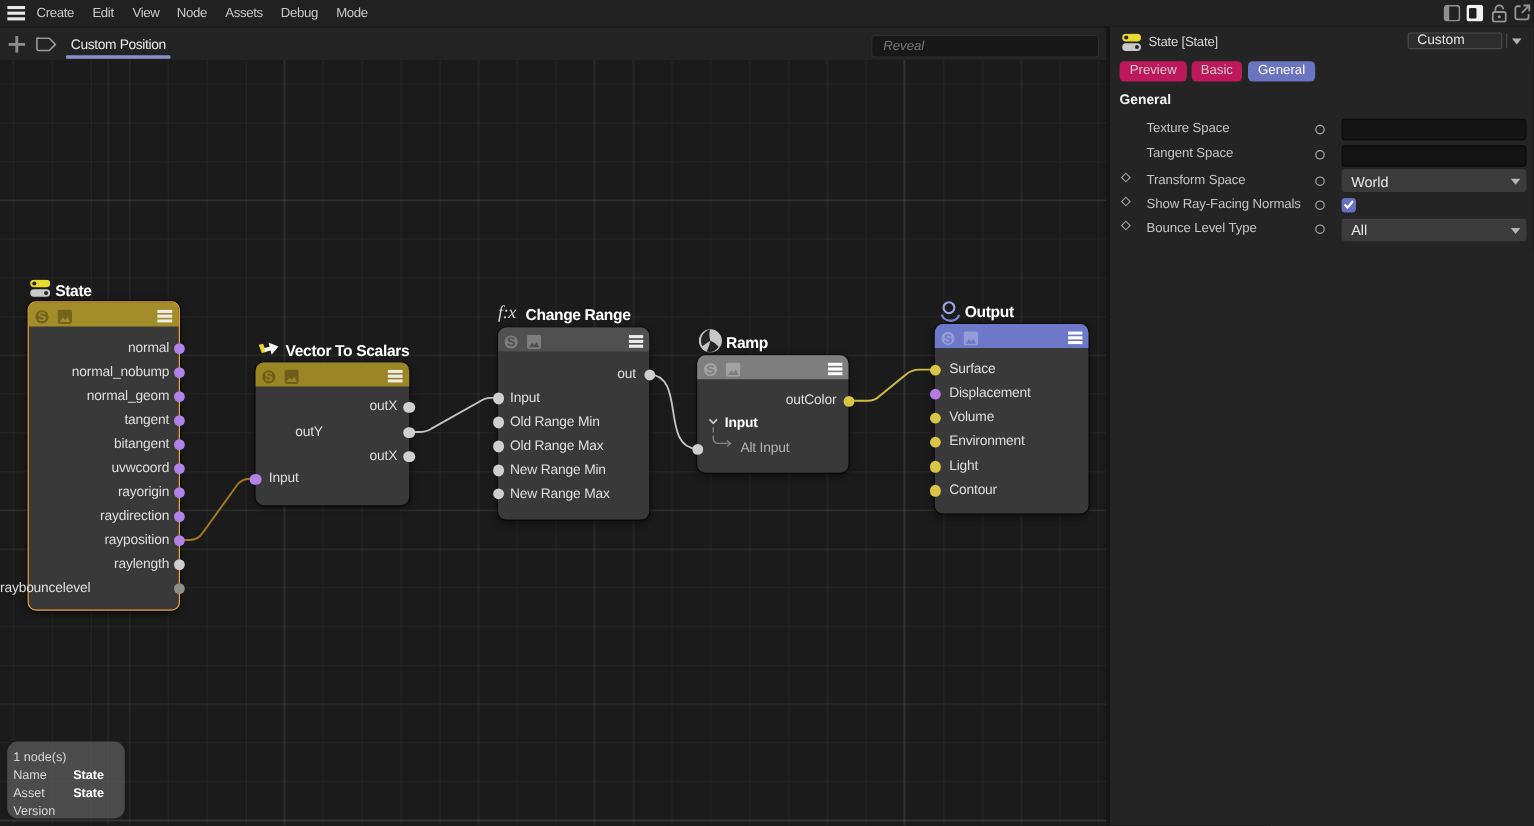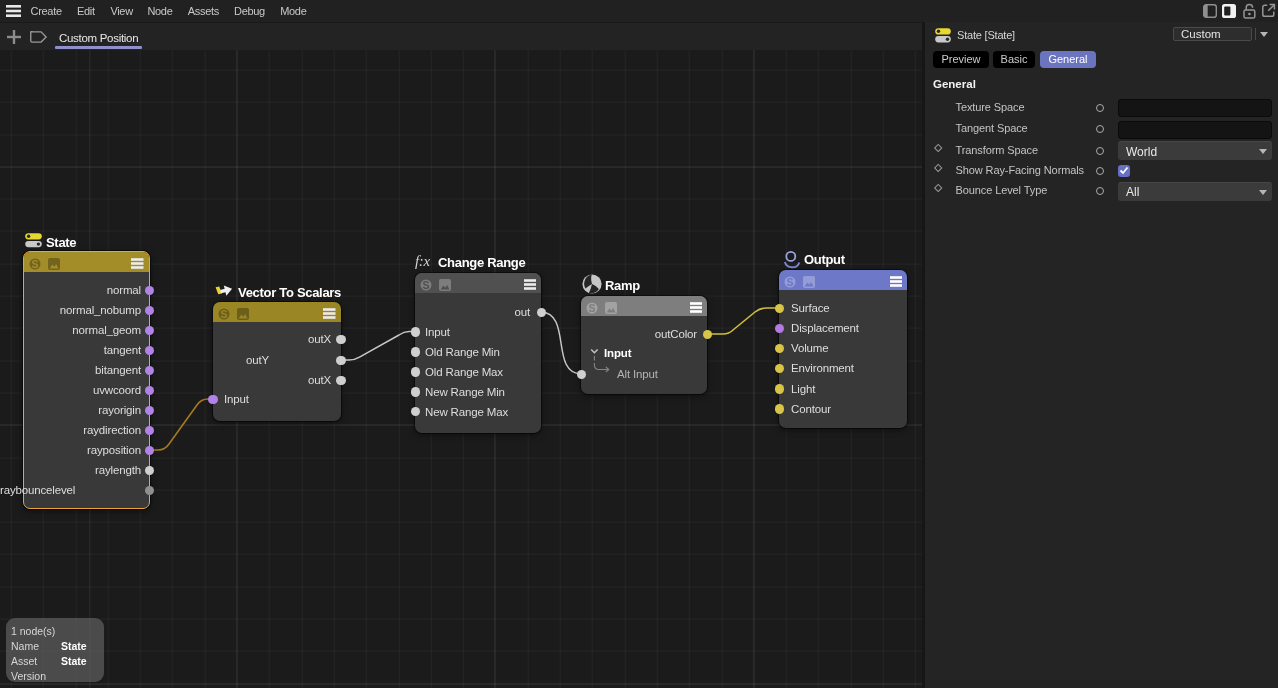--- a/index.html
+++ b/index.html
@@ -40,21 +40,21 @@
   .ntitle { position:absolute; font-size:13px; font-weight:700; letter-spacing:-0.3px; color:#fff;
             white-space:nowrap; line-height:16px; }
   .plabel { position:absolute; font-size:11.5px; letter-spacing:-0.15px; color:#dedede; white-space:nowrap;
             line-height:12px; }
   .dot { position:absolute; width:9.5px; height:9.5px; border-radius:50%; }
 
   
   #panel { left:925px; top:22px; width:353px; height:666px; background:#242424; }
   #pdivider { left:922px; top:22px; width:3px; height:666px; background:#161616; }
   .ptab { position:absolute; top:29px; height:17px; border-radius:4px;
-          background:#000000; color:#cccccc; font-size:11px; text-align:center;
+          background:#be185d; color:#cccccc; font-size:11px; text-align:center;
           line-height:17px; }
   .prow-label { position:absolute; font-size:11px; letter-spacing:-0.1px; color:#c4c4c4; }
   .pcircle { position:absolute; width:8px; height:8px; border-radius:50%;
              border:1.4px solid #ababab; }
   .pdiamond { position:absolute; width:6.4px; height:6.4px;
               border:1.2px solid #9a9a9a; transform:rotate(45deg); }
   .pfield { position:absolute; left:193px; width:154px; height:18px;
             background:#141414; border:1px solid #0a0a0a; border-radius:3px; }
   .pdrop { position:absolute; left:193px; width:154px; height:19px;
            background:#3b3b3b; border-radius:3px; border-top:1px solid #474747;
@@ -108,20 +108,23 @@
   <div class="abs" id="tabbar">
     <svg class="abs" style="left:7px; top:7px" width="14" height="14" viewBox="0 0 14 14">
       <rect x="5.8" y="0" width="2.4" height="14" fill="#8c8c8c"></rect>
       <rect x="0" y="5.8" width="14" height="2.4" fill="#8c8c8c"></rect>
     </svg>
     <svg class="abs" style="left:30px; top:8px" width="18" height="13" viewBox="0 0 18 13">
       <path d="M2.2,1 h9.5 l5.3,5.5 l-5.3,5.5 h-9.5 a1.4,1.4 0 0 1 -1.4,-1.4 v-9.2 a1.4,1.4 0 0 1 1.4,-1.4 z" transform="scale(0.95,0.92)" fill="none" stroke="#9a9a9a" stroke-width="1.4"></path>
     </svg>
     <span id="tabtext">Custom Position</span>
     <div id="tabline"></div>
+    <div id="revealbox">
+        <span>Reveal</span>
+      </div>
   </div>
 
   <div class="abs" id="graph">
     <svg class="abs" style="left:0;top:0" width="922" height="638" viewBox="0 0 922 638">
 
       <path d="M149.4,400 L158,400 Q165,400 169,394 L197,355 Q201,349 208,349 L212.5,349" fill="none" stroke="#a5791f" stroke-width="1.6"></path>
       <path d="M340.5,310 L349,310 Q355,310 359.5,307.2 L399,285 Q404,281.5 409,281.5 L415,281.5" fill="none" stroke="#c6c6c6" stroke-width="1.5"></path>
       <path d="M541,262 C572,263 550,323 581,324" fill="none" stroke="#c6c6c6" stroke-width="1.5"></path>
       <path d="M707,284 H723 Q729,284 733,280 L755,262 Q760,258 766,258 H779" fill="none" stroke="#d0be3e" stroke-width="1.6"></path>
     </svg>

